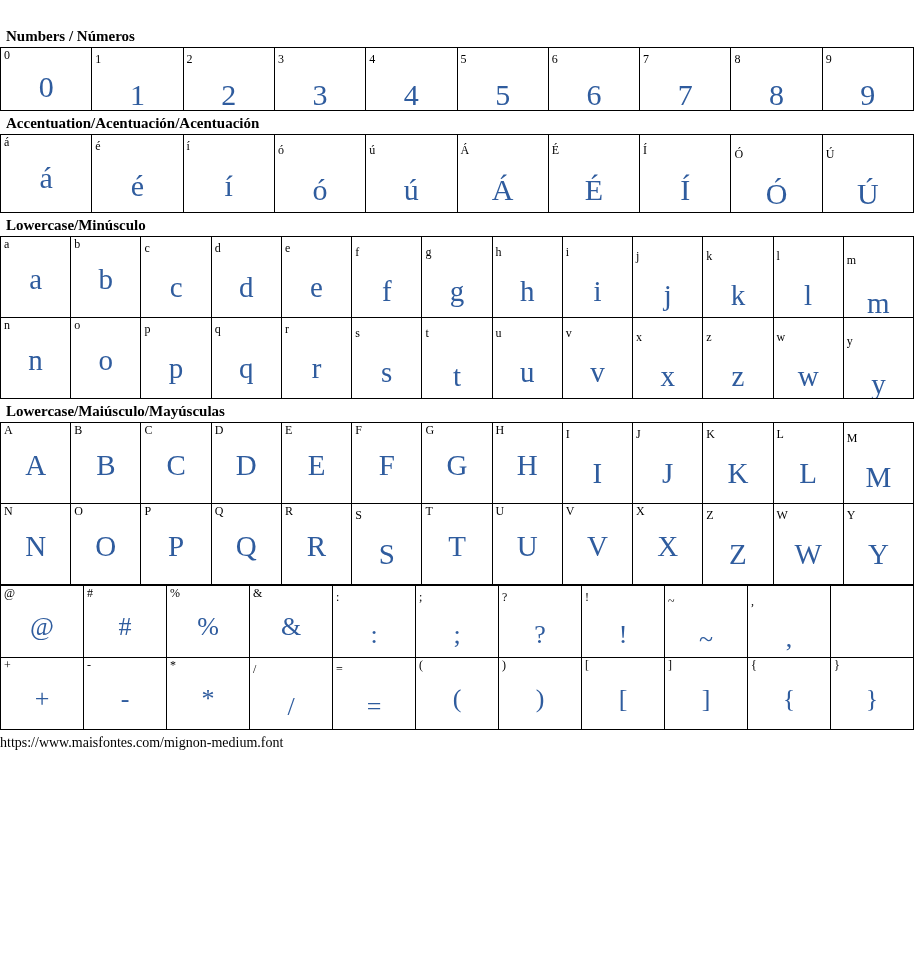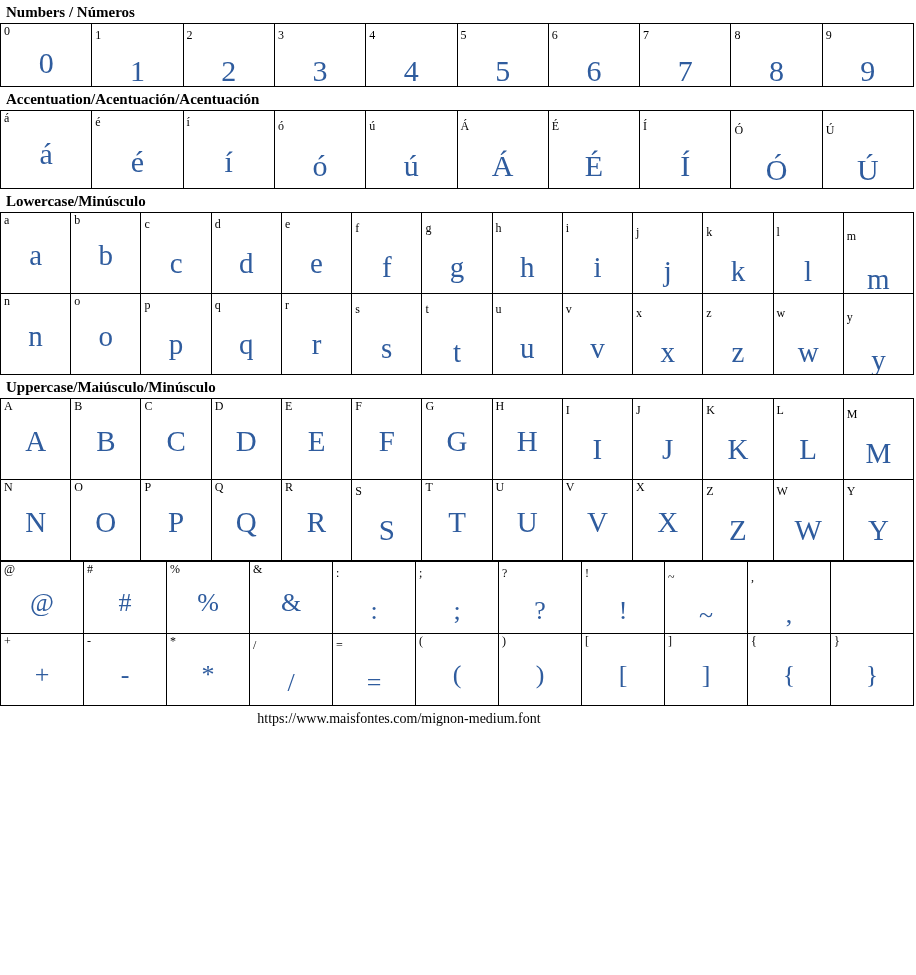--- a/index.html
+++ b/index.html
@@ -11,20 +11,21 @@
     width: 916px;
     height: 975px;
     font-family: "Liberation Serif", serif;
     color: #000000;
     position: relative;
     overflow: hidden;
   }
   .page {
     width: 800px;
     position: relative;
+    margin-top: 24px;
   }
   .section-title {
     font-family: "Liberation Serif", serif;
     font-weight: bold;
     font-size: 15px;
     color: #000000;
     padding: 4px 0 3px 6px;
     line-height: 16px;
   }
   .grid {
@@ -82,21 +83,21 @@
   .off3 .glyph { margin-top: 18px; }
   .off4 .glyph { margin-top: 22px; }
 
   .pad1 .label { padding-top: 1px; }
   .pad2 .label { padding-top: 5px; }
   .pad3 .label { padding-top: 9px; }
   .pad4 .label { padding-top: 13px; }
   .pad5 .label { padding-top: 17px; }
 
   .footer {
-    text-align: center;
+    text-align: left;
     font-family: "Liberation Serif", serif;
     font-size: 14px;
     color: #000000;
     padding: 5px 2px 0 0;
   }
 </style>
 </head>
 <body>
 
 <div class="page">
@@ -291,21 +292,21 @@
     <div class="cell pad4 off3">
         <span class="label">w</span>
         <span class="glyph">w</span>
       </div>
     <div class="cell pad5 off4">
         <span class="label">y</span>
         <span class="glyph">y</span>
       </div>
   </div>
 
-  <div class="section-title">Uppercase/Maiúsculo/Minúsculo</div>
+  <div class="section-title">Lowercase/Maiúsculo/Mayúsculas</div>
   <div class="grid cols-13 sec-upper">
     <div class="cell pad1 off2">
         <span class="label">A</span>
         <span class="glyph">A</span>
       </div>
     <div class="cell pad1 off2">
         <span class="label">B</span>
         <span class="glyph">B</span>
       </div>
     <div class="cell pad1 off2">

